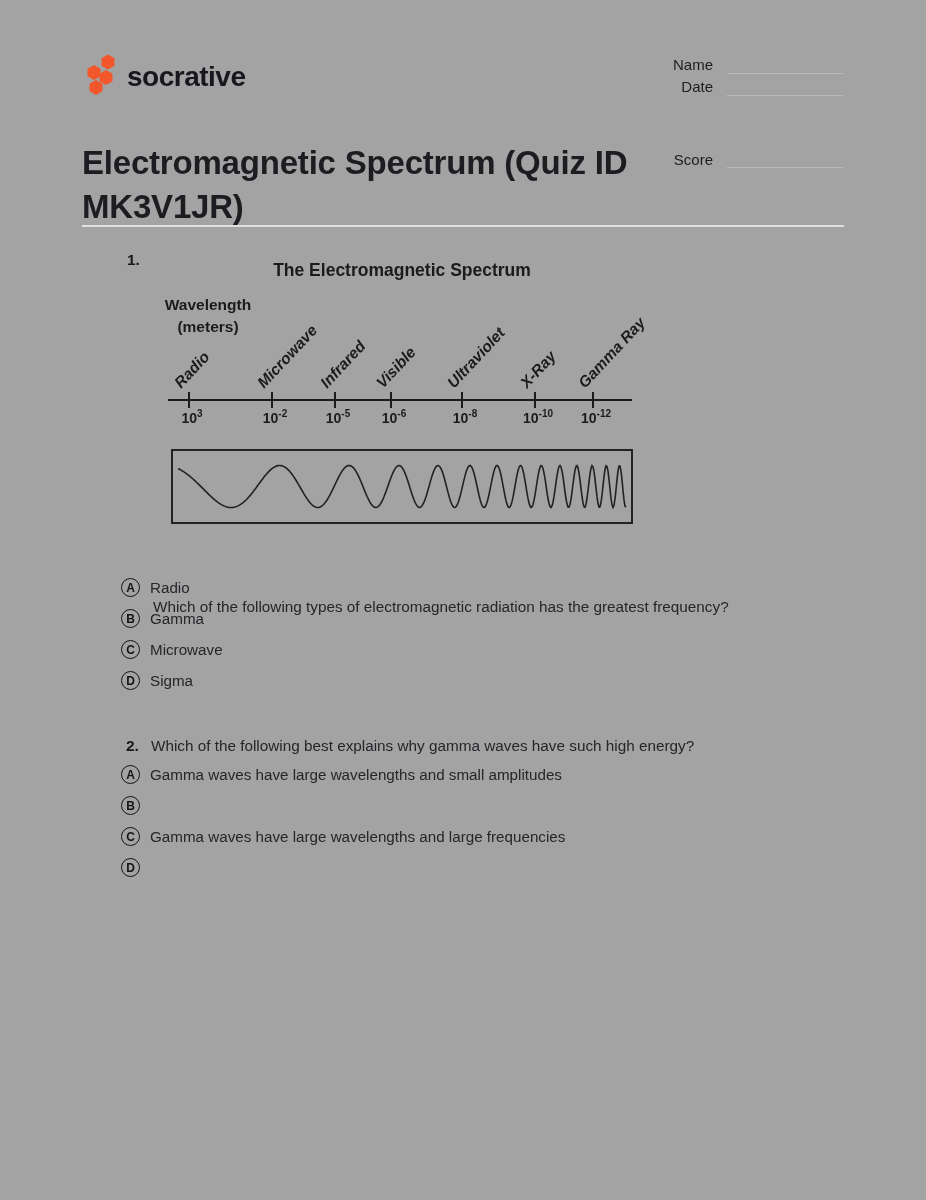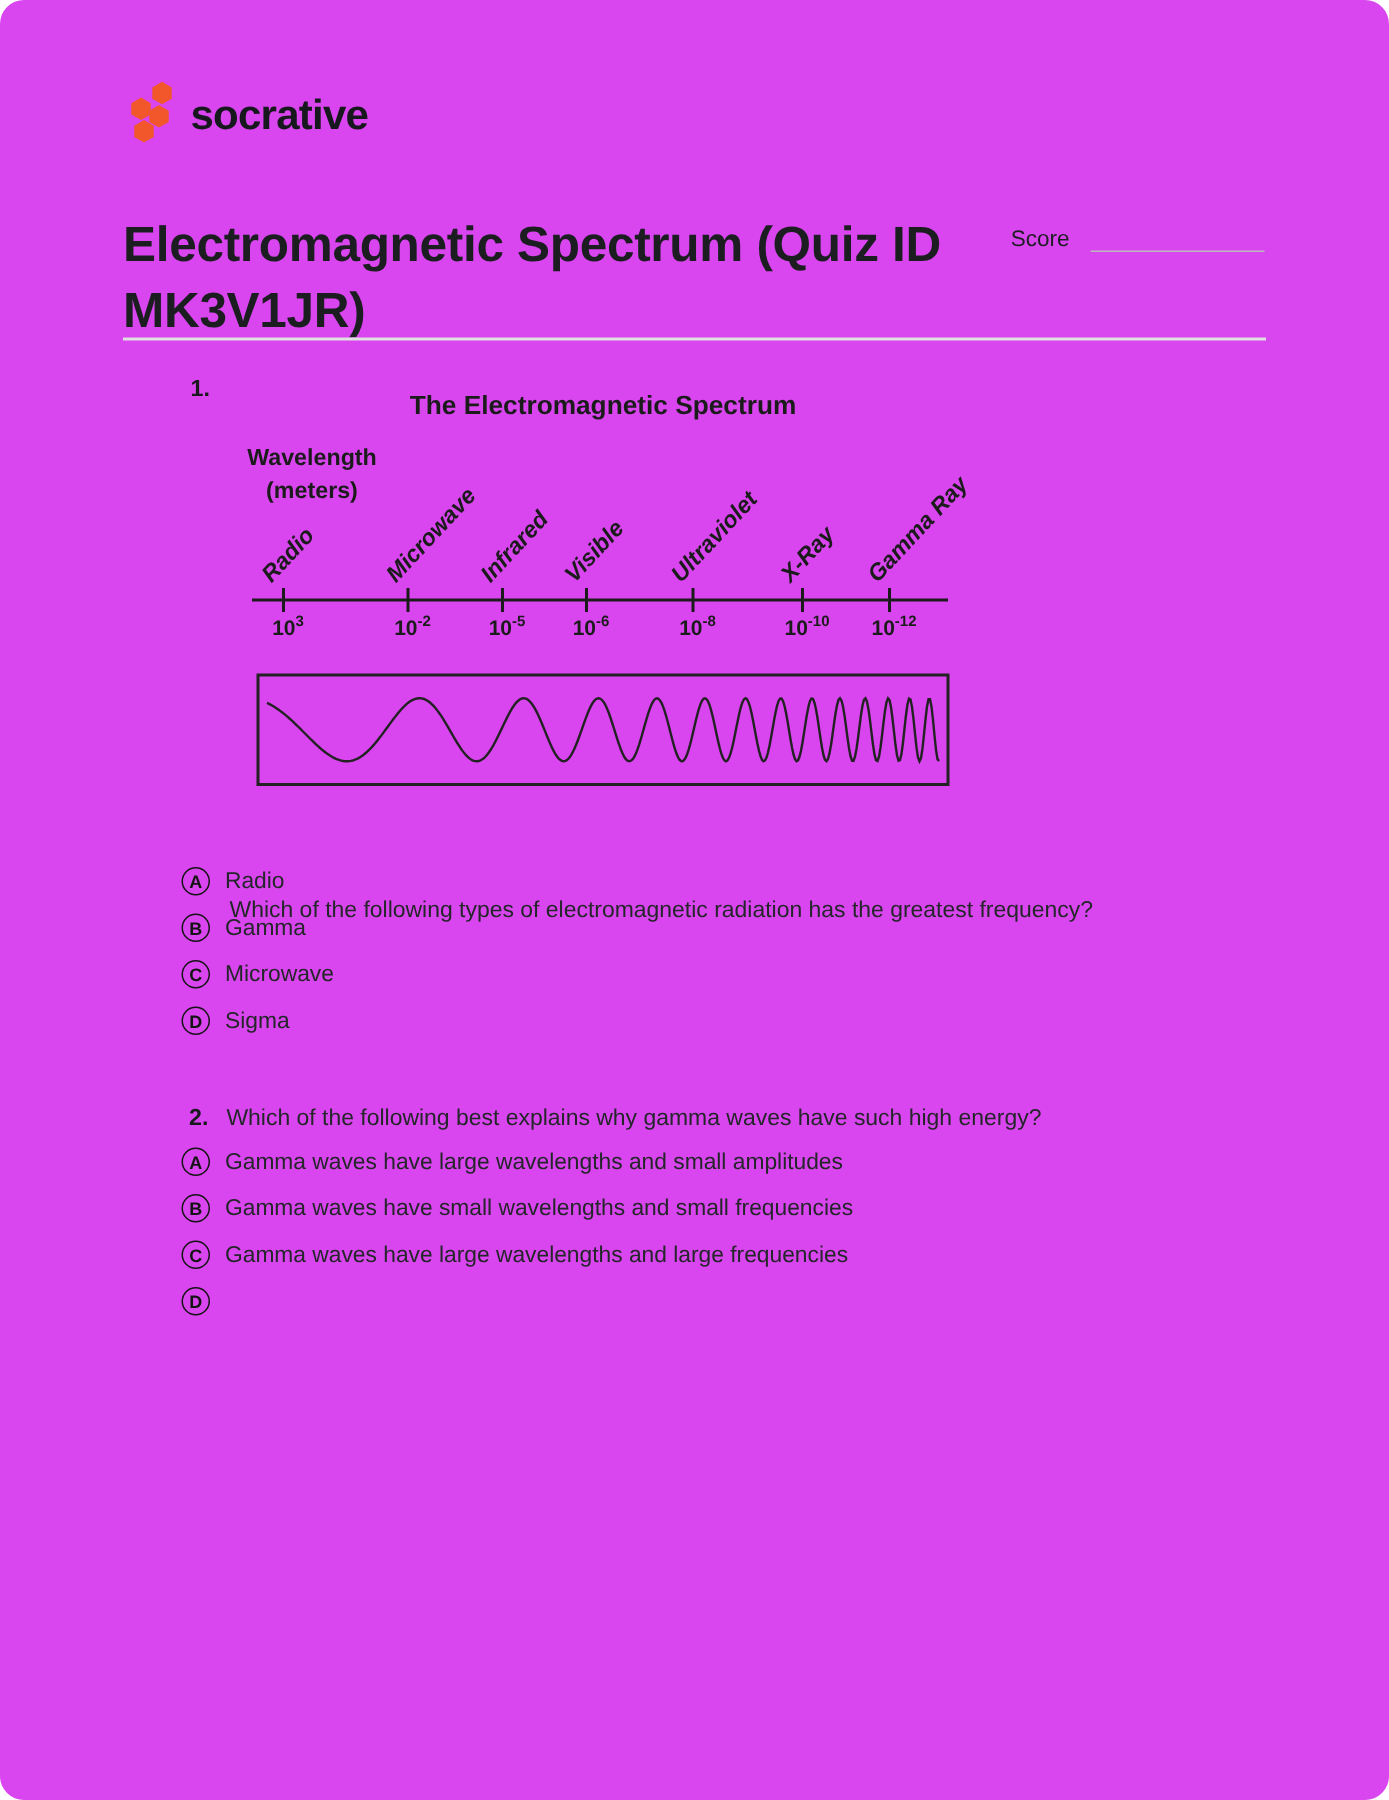--- a/index.html
+++ b/index.html
@@ -1,23 +1,22 @@
 <!DOCTYPE html>
 <html><head>
 <meta charset="utf-8">
 <style>
   html,body{margin:0;padding:0;background:#ffffff;}
   .page{
     position:relative;
     width:926px;height:1200px;
-    background:#d946ef;
+    background:#a3a3a3;
     font-family:"Liberation Sans","DejaVu Sans",sans-serif;
     color:#1f2125;
     overflow:hidden;
-    border-radius:16px;
   }
   
   .logo{position:absolute;left:80px;top:50px;display:flex;align-items:center;}
   .logo svg{display:block;}
   .logo-text{
     margin-left:7px;
     font-size:28px;font-weight:700;letter-spacing:-0.5px;
     color:#16181d;line-height:1;position:relative;top:3px;
   }
   .fields{position:absolute;right:83px;top:56px;}
@@ -60,20 +59,30 @@
   <div class="logo">
     <svg width="40" height="48" viewBox="0 0 40 48">
       <polygon points="34,4.5 40.5,8.25 40.5,15.75 34,19.5 27.5,15.75 27.5,8.25" transform="translate(-6,0)" fill="#f2562b"></polygon>
       <polygon points="14,15.5 20.5,19.25 20.5,26.75 14,30.5 7.5,26.75 7.5,19.25" transform="translate(0,-0.5)" fill="#f2562b"></polygon>
       <polygon points="32,19.5 38.5,23.25 38.5,30.75 32,34.5 25.5,30.75 25.5,23.25" transform="translate(-6,0.5)" fill="#f2562b"></polygon>
       <polygon points="16,30.5 22.5,34.25 22.5,41.75 16,45.5 9.5,41.75 9.5,34.25" transform="translate(0,-0.5)" fill="#f2562b"></polygon>
     </svg>
     <span class="logo-text">socrative</span>
   </div>
 
+  <div class="fields">
+    <div class="field-row">
+      <span class="field-label">Name</span>
+      <span class="field-line"></span>
+    </div>
+    <div class="field-row">
+      <span class="field-label">Date</span>
+      <span class="field-line"></span>
+    </div>
+  </div>
 
   <h1 class="title">Electromagnetic Spectrum (Quiz ID MK3V1JR)</h1>
 
   <div class="score-row">
     <span class="field-label">Score</span>
     <span class="field-line"></span>
   </div>
 
   <div class="divider"></div>
 
@@ -135,21 +144,20 @@
     <span class="q-text">Which of the following best explains why gamma waves have such high energy?</span>
   </div>
 
   <div class="options q2-options">
     <div class="opt-row">
       <span class="opt-circle">A</span>
       <span class="opt-label">Gamma waves have large wavelengths and small amplitudes</span>
     </div>
     <div class="opt-row">
       <span class="opt-circle">B</span>
-      <span class="opt-label">Gamma waves have small wavelengths and small frequencies</span>
     </div>
     <div class="opt-row">
       <span class="opt-circle">C</span>
       <span class="opt-label">Gamma waves have large wavelengths and large frequencies</span>
     </div>
     <div class="opt-row">
       <span class="opt-circle">D</span>
     </div>
   </div>
 

